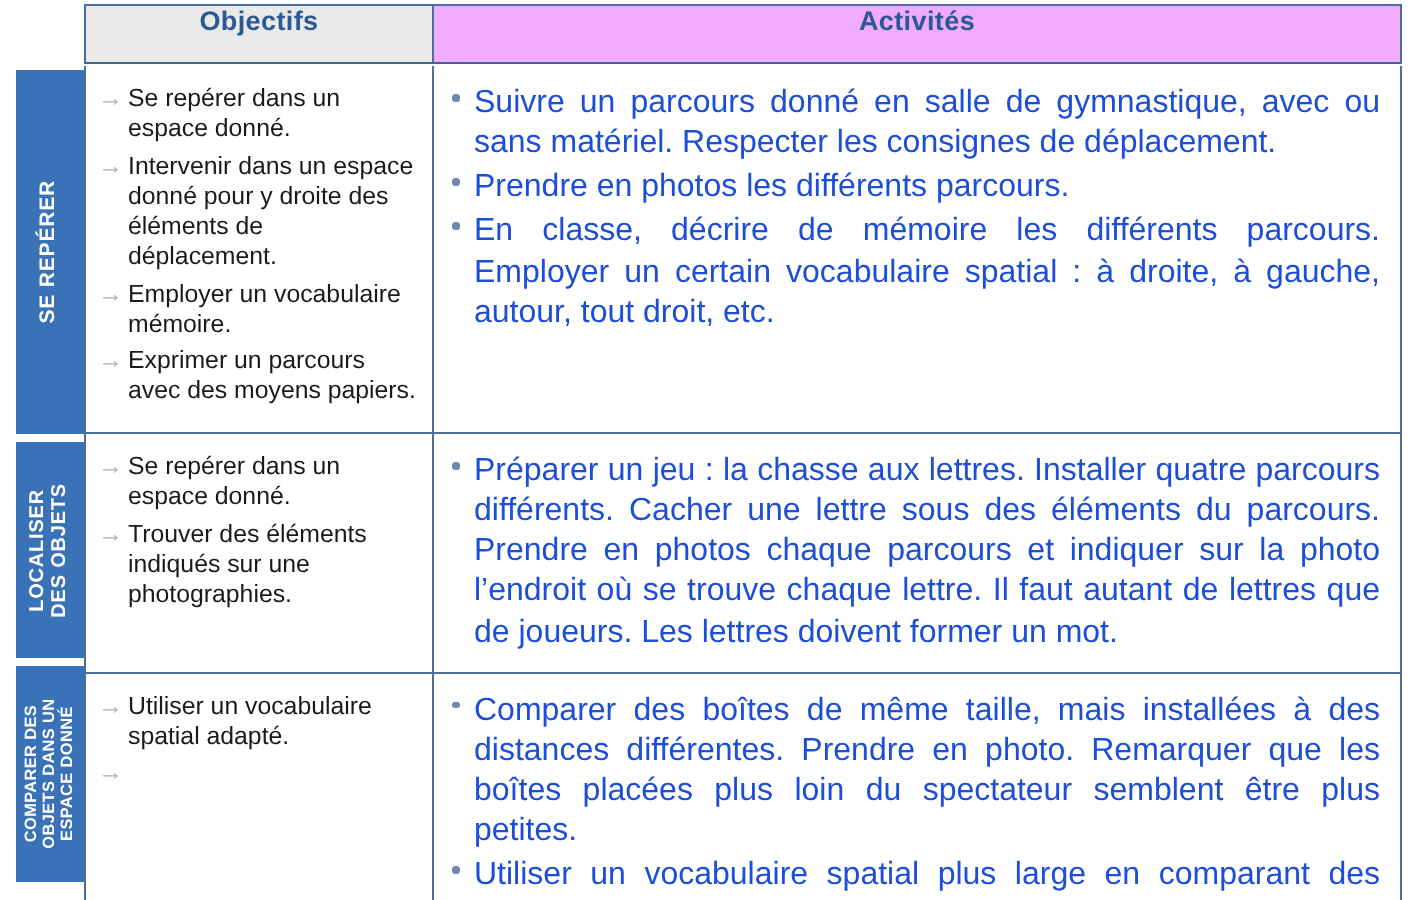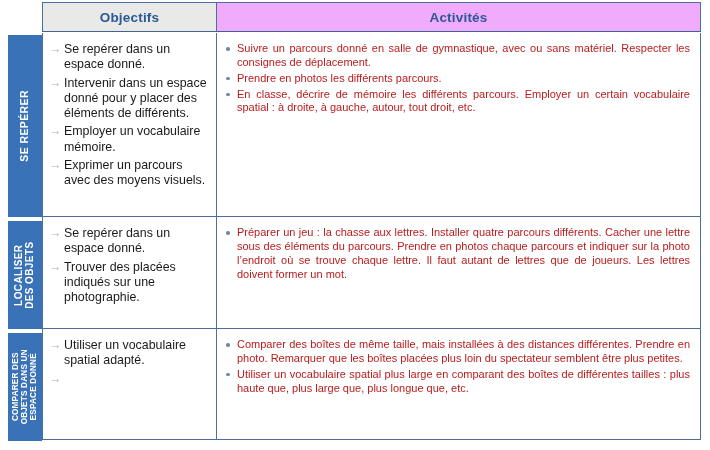--- a/index.html
+++ b/index.html
@@ -28,21 +28,21 @@
     top: 2px;
     width: 659px;
     height: 30px;
     display: flex;
     box-sizing: border-box;
     border: 1px solid #4a6f9c;
     border-bottom: 1px solid #3f648f;
   }
   .header-cell {
     display: flex;
-    align-items: center;
+    align-items: flex-start;
     justify-content: center;
     box-sizing: border-box;
     height: 100%;
   }
   .header-objectifs {
     width: 174px;
     background: #e9e9e7;
     border-right: 1px solid #4a6f9c;
   }
   .header-activites {
@@ -116,23 +116,23 @@
     color: #a9b3bd;
     font-size: 12.5px;
     line-height: 1.23;
   }
 
   
   ul.act-list li {
     position: relative;
     padding-left: 12px;
     margin-bottom: 2px;
-    font-size: 11px;
+    font-size: 16px;
     line-height: 1.26;
-    color: #b91c1c;
+    color: #1d4ed8;
     text-align: justify;
   }
   ul.act-list li:last-child { margin-bottom: 0; }
   ul.act-list li .dot {
     position: absolute;
     left: 1px;
     top: 5px;
     width: 3.5px;
     height: 3.5px;
     border-radius: 50%;
@@ -189,29 +189,29 @@
 
     <div class="row row-1">
       <div class="cell-objectifs">
         <ul class="obj-list">
           <li>
             <span class="arrow">→</span>
             <span>Se repérer dans un espace donné.</span>
           </li>
           <li>
             <span class="arrow">→</span>
-            <span>Intervenir dans un espace donné pour y placer des éléments de différents.</span>
+            <span>Intervenir dans un espace donné pour y droite des éléments de déplacement.</span>
           </li>
           <li>
             <span class="arrow">→</span>
             <span>Employer un vocabulaire mémoire.</span>
           </li>
           <li>
             <span class="arrow">→</span>
-            <span>Exprimer un parcours avec des moyens visuels.</span>
+            <span>Exprimer un parcours avec des moyens papiers.</span>
           </li>
         </ul>
       </div>
       <div class="cell-activites">
         <ul class="act-list">
           <li>
             <span class="dot"></span>
             <span>Suivre un parcours donné en salle de gymnastique, avec ou sans matériel. Respecter les consignes de déplacement.</span>
           </li>
           <li>
@@ -228,21 +228,21 @@
 
     <div class="row row-2">
       <div class="cell-objectifs">
         <ul class="obj-list">
           <li>
             <span class="arrow">→</span>
             <span>Se repérer dans un espace donné.</span>
           </li>
           <li>
             <span class="arrow">→</span>
-            <span>Trouver des placées indiqués sur une photographie.</span>
+            <span>Trouver des éléments indiqués sur une photographies.</span>
           </li>
         </ul>
       </div>
       <div class="cell-activites">
         <ul class="act-list">
           <li>
             <span class="dot"></span>
             <span>Préparer un jeu : la chasse aux lettres. Installer quatre parcours différents. Cacher une lettre sous des éléments du parcours. Prendre en photos chaque parcours et indiquer sur la photo l’endroit où se trouve chaque lettre. Il faut autant de lettres que de joueurs. Les lettres doivent former un mot.</span>
           </li>
         </ul>

